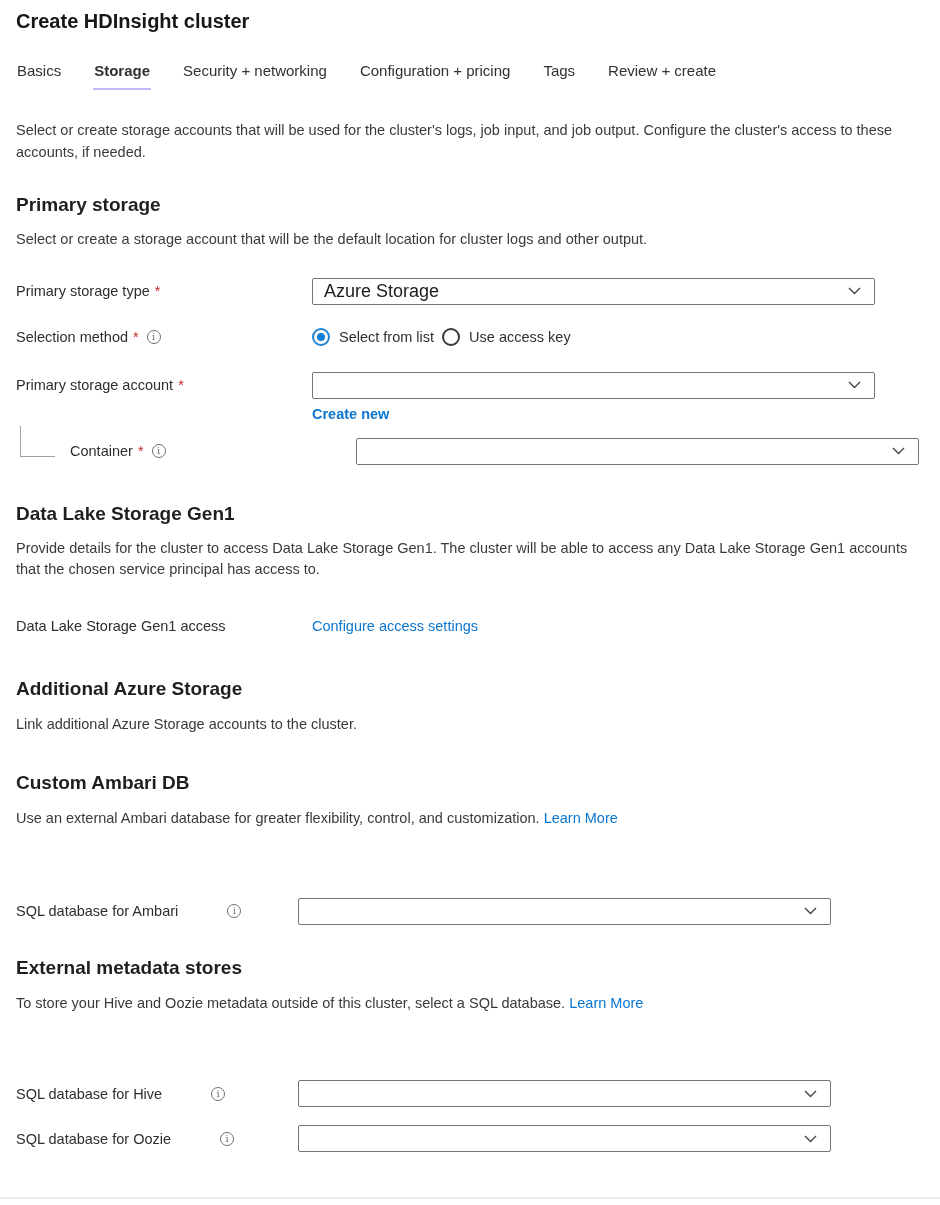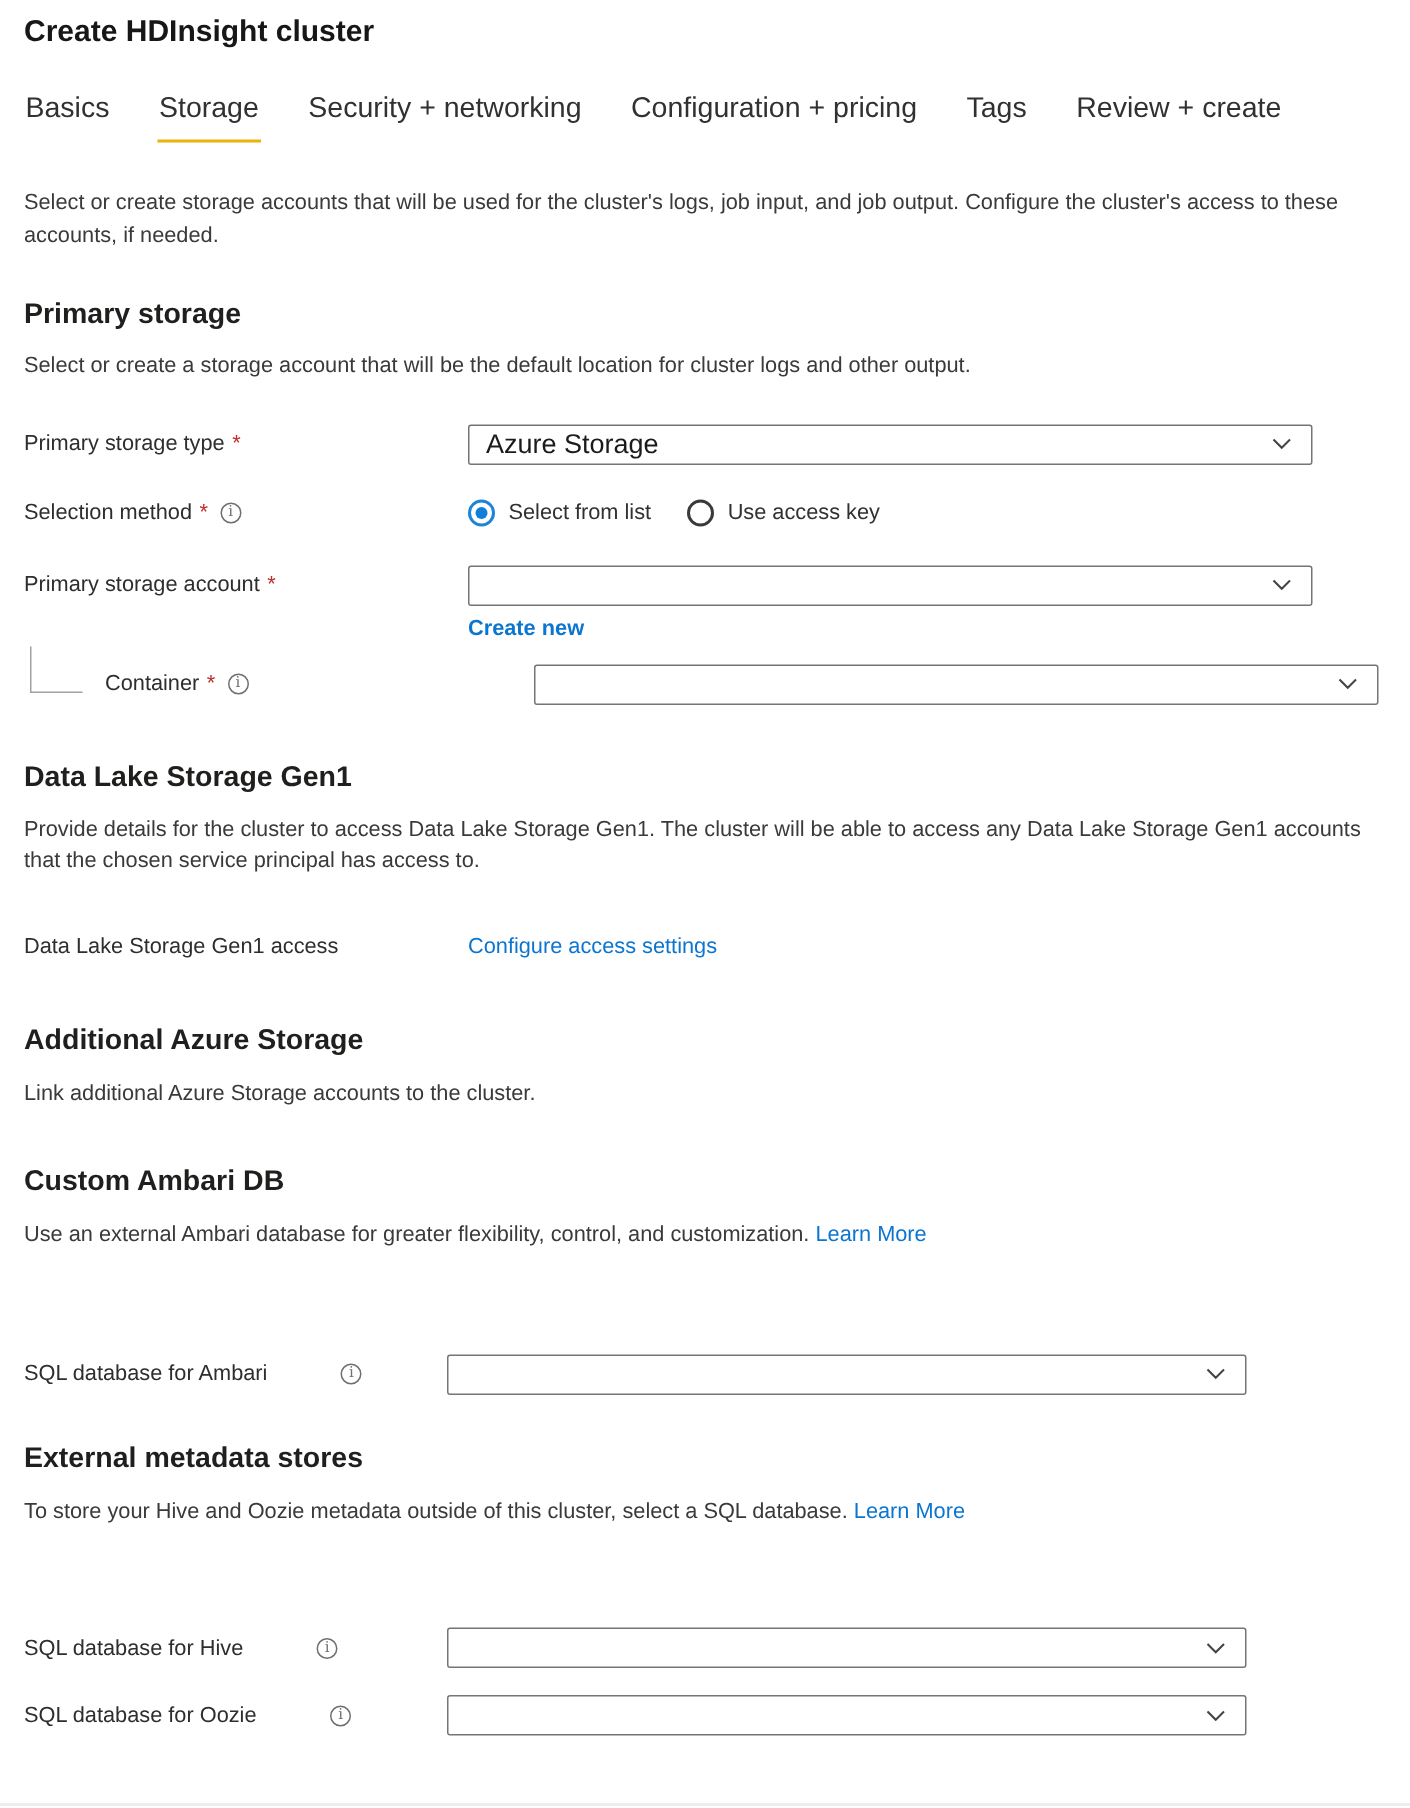--- a/index.html
+++ b/index.html
@@ -13,23 +13,23 @@
   .page { padding: 10px 18px 28px 16px; }
 
   .page-title {
     font-size: 20px;
     font-weight: 700;
     color: #171717;
     margin: 0;
   }
 
   
-  .tabs { display: flex; gap: 31px; margin-top: 27px; font-size: 19px; }
+  .tabs { display: flex; gap: 31px; margin-top: 27px; font-size: 15px; }
   .tab { padding: 2px 1px 9px; cursor: pointer; color: #323130; }
-  .tab.active { font-weight: 400; border-bottom: 2px solid #eab308; text-align: center; }
+  .tab.active { font-weight: 700; border-bottom: 2px solid #c4b5fd; text-align: center; }
 
   .intro { margin: 29px 0 0; line-height: 1.55; max-width: 906px; color: #3b3a39; }
 
   .section-heading {
     font-size: 19px;
     font-weight: 700;
     color: #201f1e;
     margin: 30px 0 0;
   }
   .section-desc { margin: 13px 0 0; line-height: 1.5; max-width: 906px; color: #3b3a39; }
@@ -74,21 +74,21 @@
     padding: 0 13px 0 11px;
     cursor: pointer;
   }
   .select-box .select-value { font-size: 18px; color: #1b1b1b; white-space: nowrap; }
   .chevron { display: flex; align-items: center; }
 
   .row-sql .label-cell { flex-basis: 282px; width: 282px; gap: 46px; }
   .row-sql .select-box { width: 533px; }
 
   
-  .radio-group { display: flex; align-items: center; gap: 24px; }
+  .radio-group { display: flex; align-items: center; gap: 8px; }
   .radio-option { display: flex; align-items: center; gap: 9px; cursor: pointer; }
   .radio-circle {
     width: 18px; height: 18px;
     border-radius: 50%;
     border: 2px solid #3a3a3a;
     background: #fff;
     position: relative;
     flex: 0 0 18px;
   }
   .radio-circle.selected { border-color: #1d85d8; }

